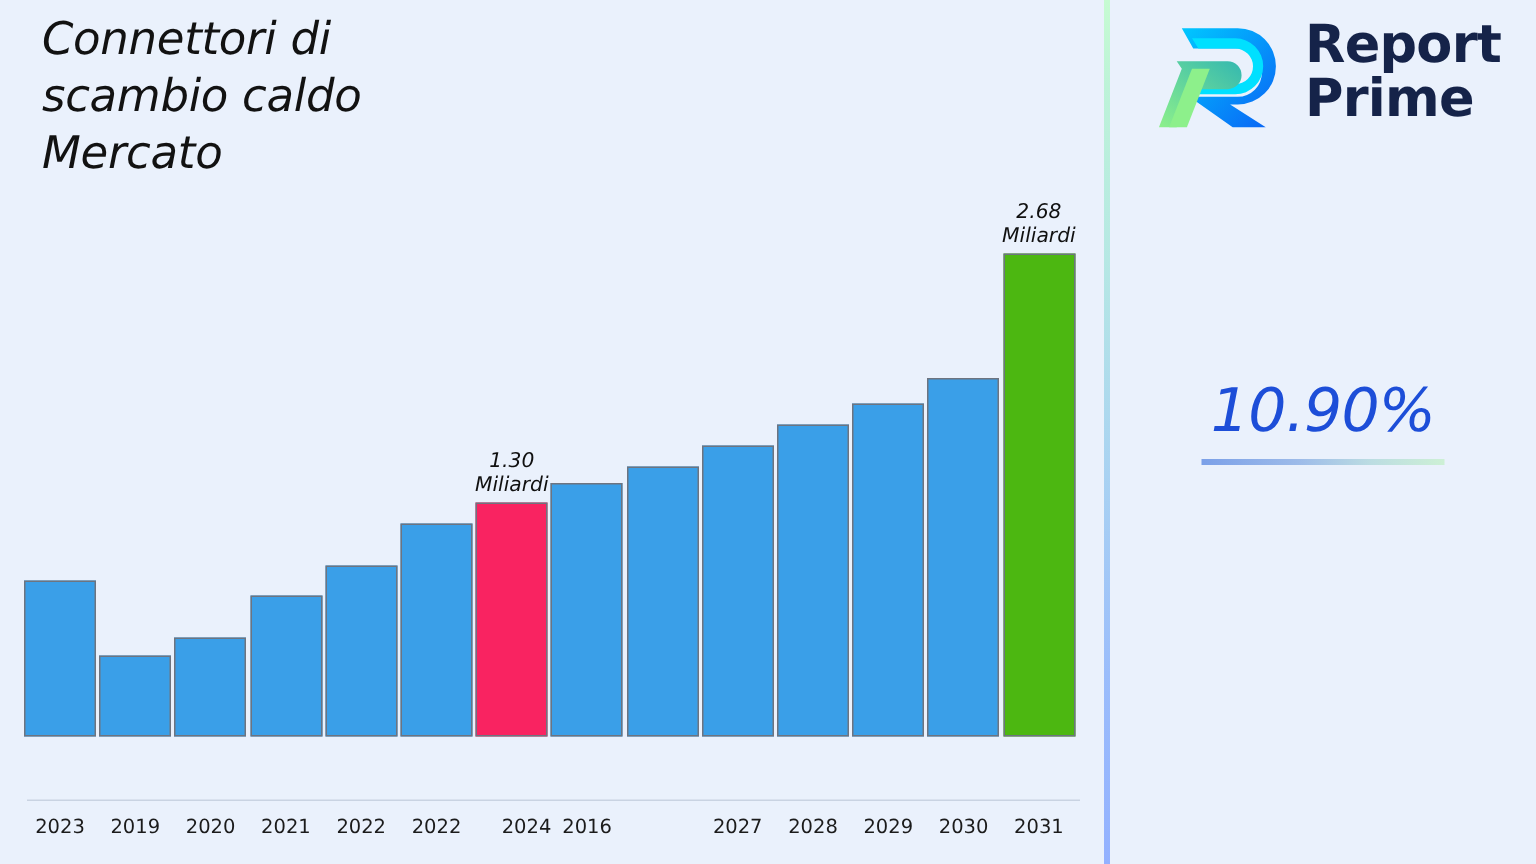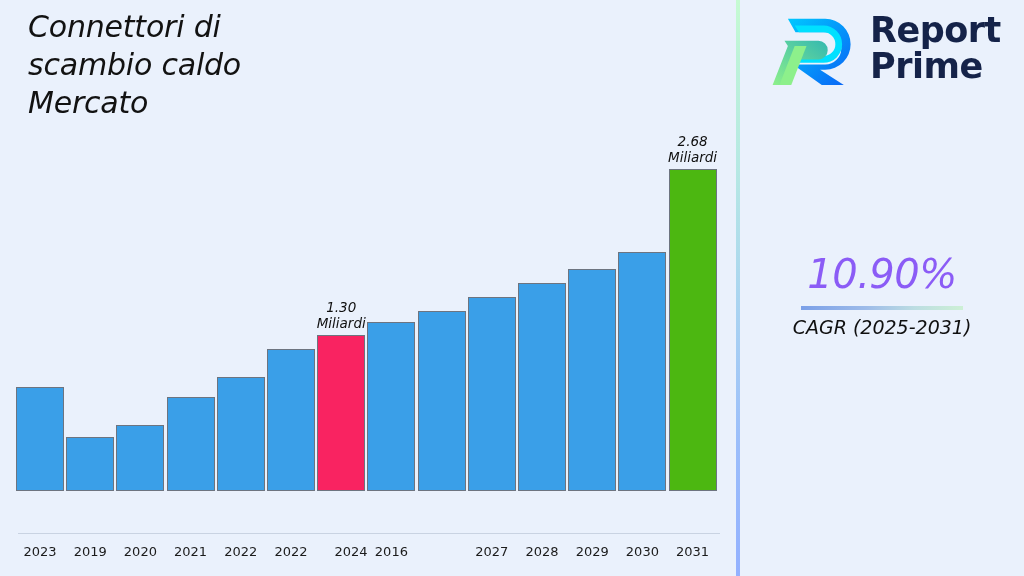--- a/index.html
+++ b/index.html
@@ -122,21 +122,21 @@
     position: absolute;
     left: 0; top: 248px;
     width: 284px;
     text-align: center;
   }
   #cagr-value {
     font-family: "DejaVu Sans", sans-serif;
     font-style: italic;
     font-size: 40px;
     line-height: 52px;
-    color: #8b5cf6;
+    color: #1d4ed8;
     letter-spacing: -0.5px;
   }
   #cagr-rule {
     margin: 6px auto 5px auto;
     width: 162px; height: 4px;
     background: linear-gradient(to right, #7ba0e8 0%, #9dbbe9 40%, #bcdde2 70%, #cdf0d5 100%);
   }
   #cagr-caption {
     font-family: "DejaVu Sans", sans-serif;
     font-style: italic;
@@ -246,18 +246,17 @@
         <path d="M14 34 H54 A11 11 0 0 1 54 56 H28 L14 86 H0 L18 40 Z" fill="url(#gGreen)"></path>
         <path d="M8 86 L26 40 H40 L22 86 Z" fill="#8df08b"></path>
       </svg>
       <div id="logo-text">Report
 Prime</div>
     </div>
 
     <div id="cagr-block">
       <div id="cagr-value">10.90%</div>
       <div id="cagr-rule"></div>
-      <div id="cagr-caption">CAGR (2025-2031)</div>
     </div>
 
   </div>
 
 </div>
 
 </body></html>

